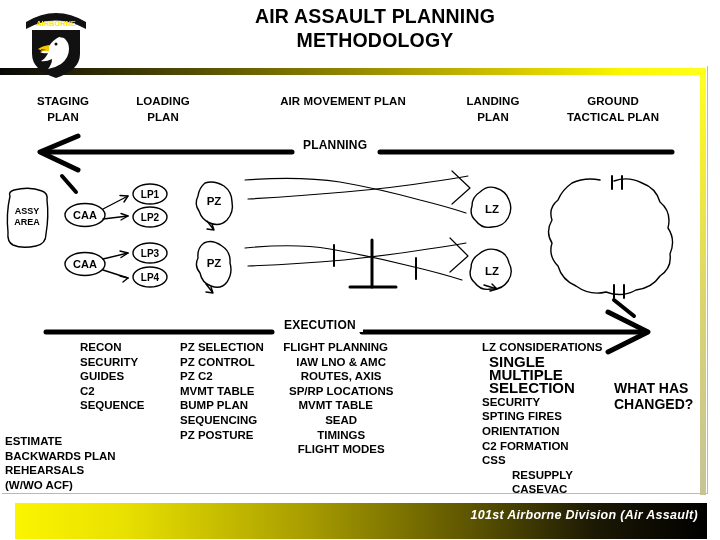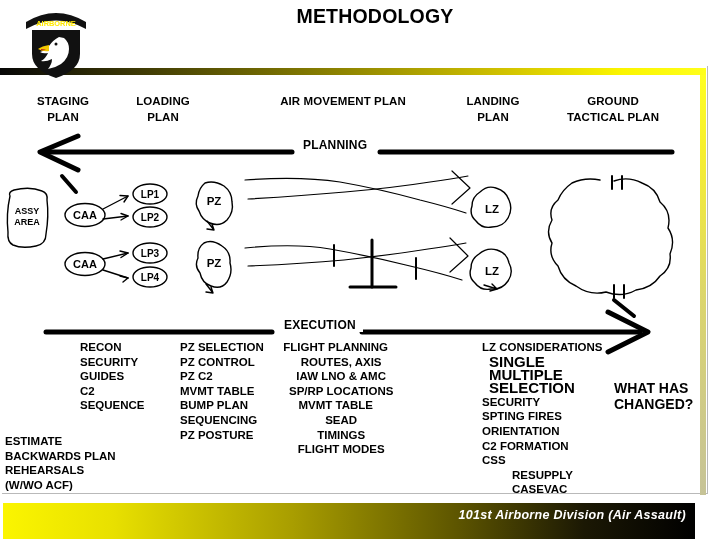--- a/index.html
+++ b/index.html
@@ -74,39 +74,40 @@
   .bl{position:absolute;left:5px;top:434px;font-weight:bold;}
   .bl .it{font-size:11.5px;line-height:14.6px;white-space:nowrap;}
 
   .changed{
     position:absolute;left:614px;top:380px;font-size:14px;
     font-weight:bold;line-height:16px;white-space:nowrap;
   }
 
   
   .footer{
-    position:absolute;left:3px;top:503px;width:692px;height:36px;
+    position:absolute;left:15px;top:503px;width:692px;height:36px;
     background:linear-gradient(to right,#fbf500 0%,#e8e000 16%,#a89d00 42%,#5c5400 66%,#1b1804 84%,#000000 100%);
   }
   .footer-text{
     position:absolute;right:9px;top:5px;font-size:12.5px;font-weight:bold;
     font-style:italic;color:#ffffff;letter-spacing:.3px;white-space:nowrap;
   }
 </style>
 </head>
 <body>
 
 <div class="slide">
 
   <div class="content-box"></div>
 
   <div class="hbar"></div>
   <div class="vbar"></div>
 
   <div class="title">
+    <span>AIR ASSAULT PLANNING</span>
     <span class="l2">METHODOLOGY</span>
   </div>
 
   <svg class="patch" viewBox="0 0 74 78">
 
     <path d="M7 20 Q37 2 67 20 L67 27 Q37 10 7 27 Z" fill="#111"></path>
     <text x="37" y="24.2" text-anchor="middle" font-family="'Liberation Sans',sans-serif" font-size="7.4" font-weight="bold" fill="#ffe800">AIRBORNE</text>
 
     <path d="M13 28 L61 28 L61 52 Q61 68 37 76 Q13 68 13 52 Z" fill="#111"></path>
 
@@ -279,22 +280,22 @@
     <div class="it">PZ CONTROL</div>
     <div class="it">PZ C2</div>
     <div class="it">MVMT TABLE</div>
     <div class="it">BUMP PLAN</div>
     <div class="it">SEQUENCING</div>
     <div class="it">PZ POSTURE</div>
   </div>
 
   <div class="col colC">
     <div class="it">FLIGHT PLANNING</div>
+    <div class="it sub">IAW LNO &amp; AMC</div>
     <div class="it sub">ROUTES, AXIS</div>
-    <div class="it sub">IAW LNO &amp; AMC</div>
     <div class="it sub">SP/RP LOCATIONS</div>
     <div class="it">MVMT TABLE</div>
     <div class="it sub">SEAD</div>
     <div class="it sub">TIMINGS</div>
     <div class="it sub">FLIGHT MODES</div>
   </div>
 
   <div class="col colD">
     <div class="it">LZ CONSIDERATIONS</div>
     <div class="it small">SINGLE</div>

